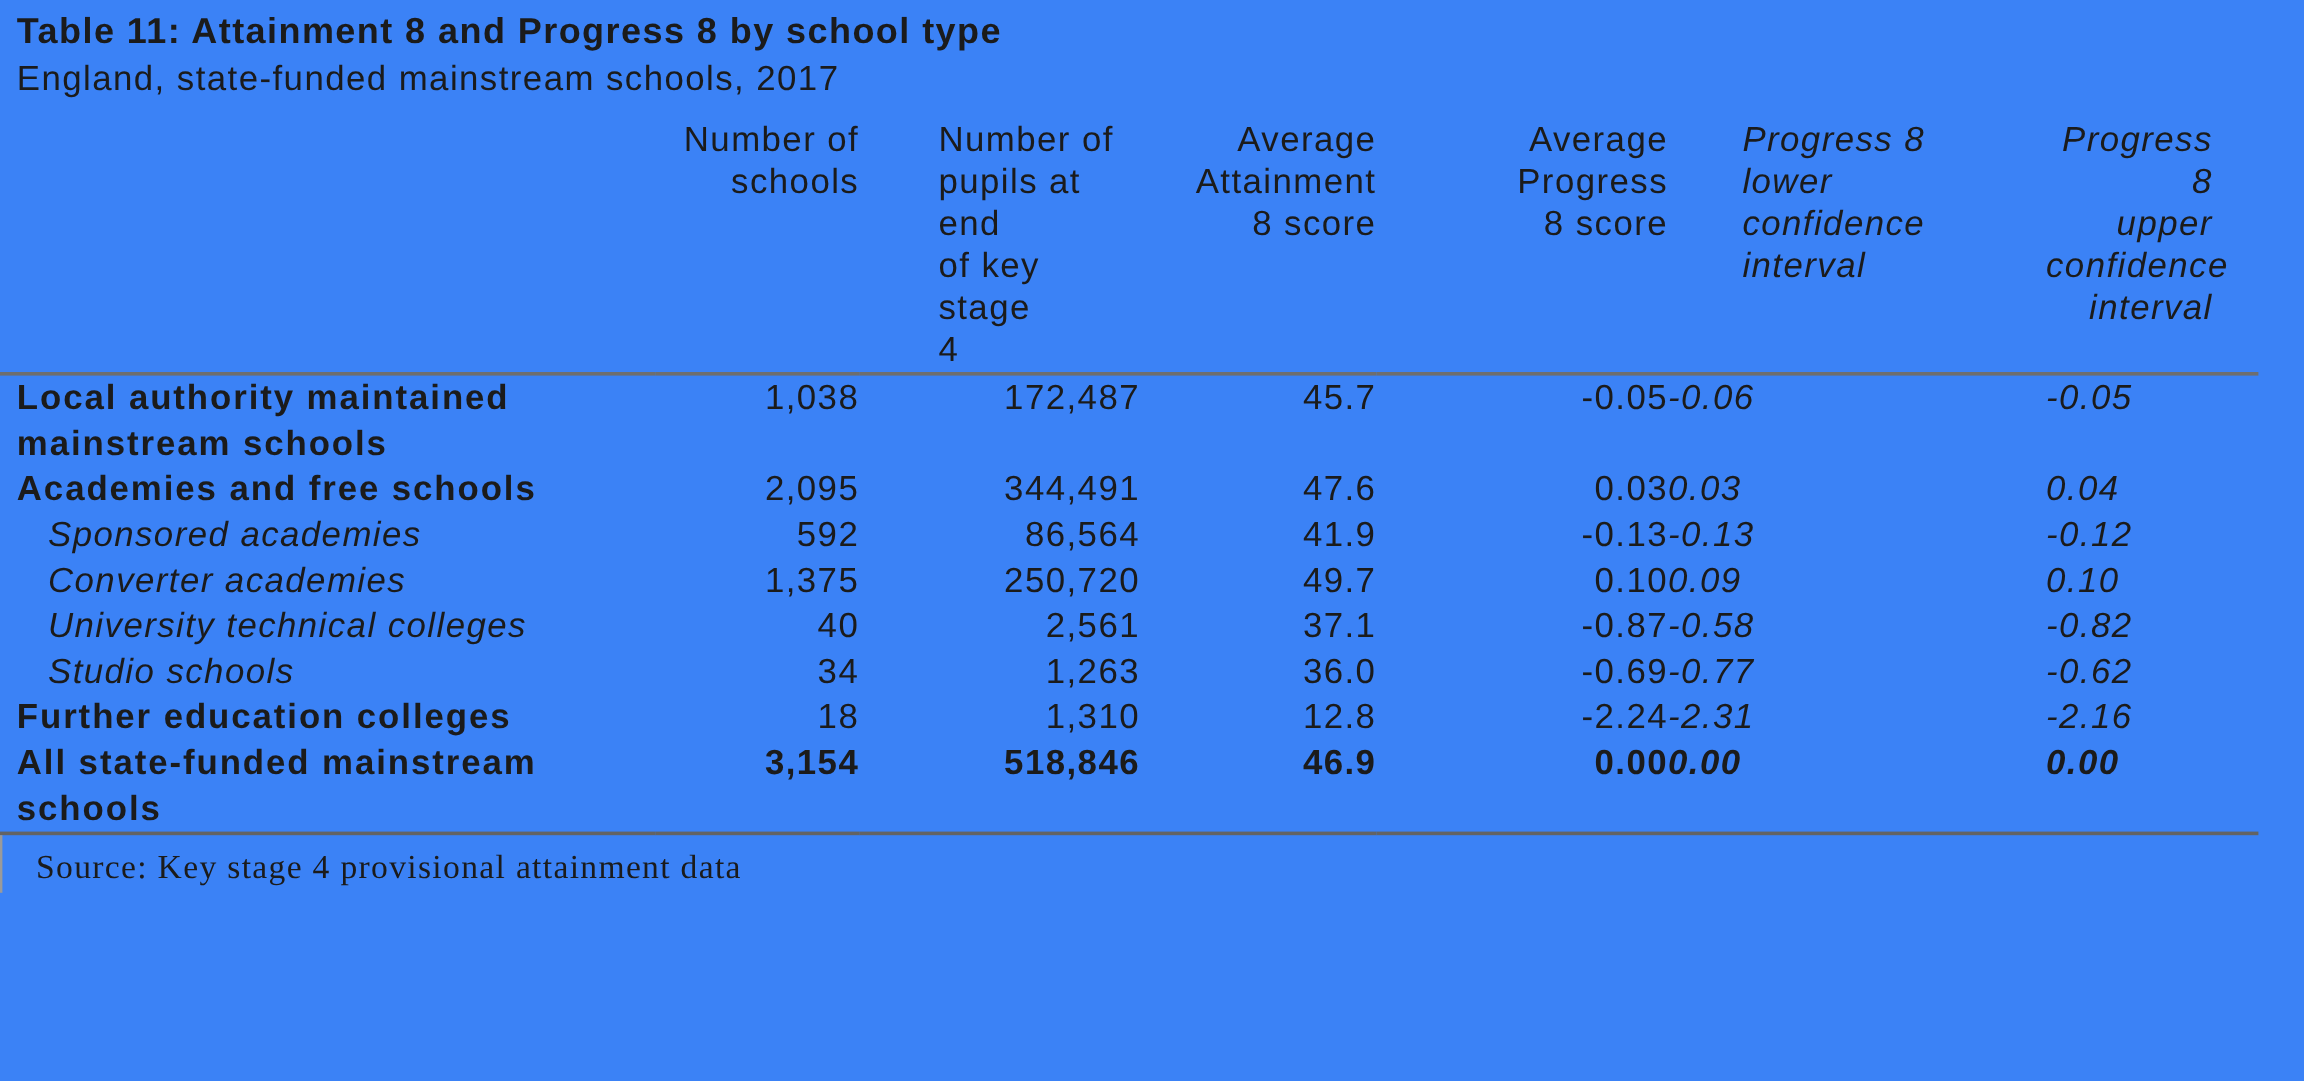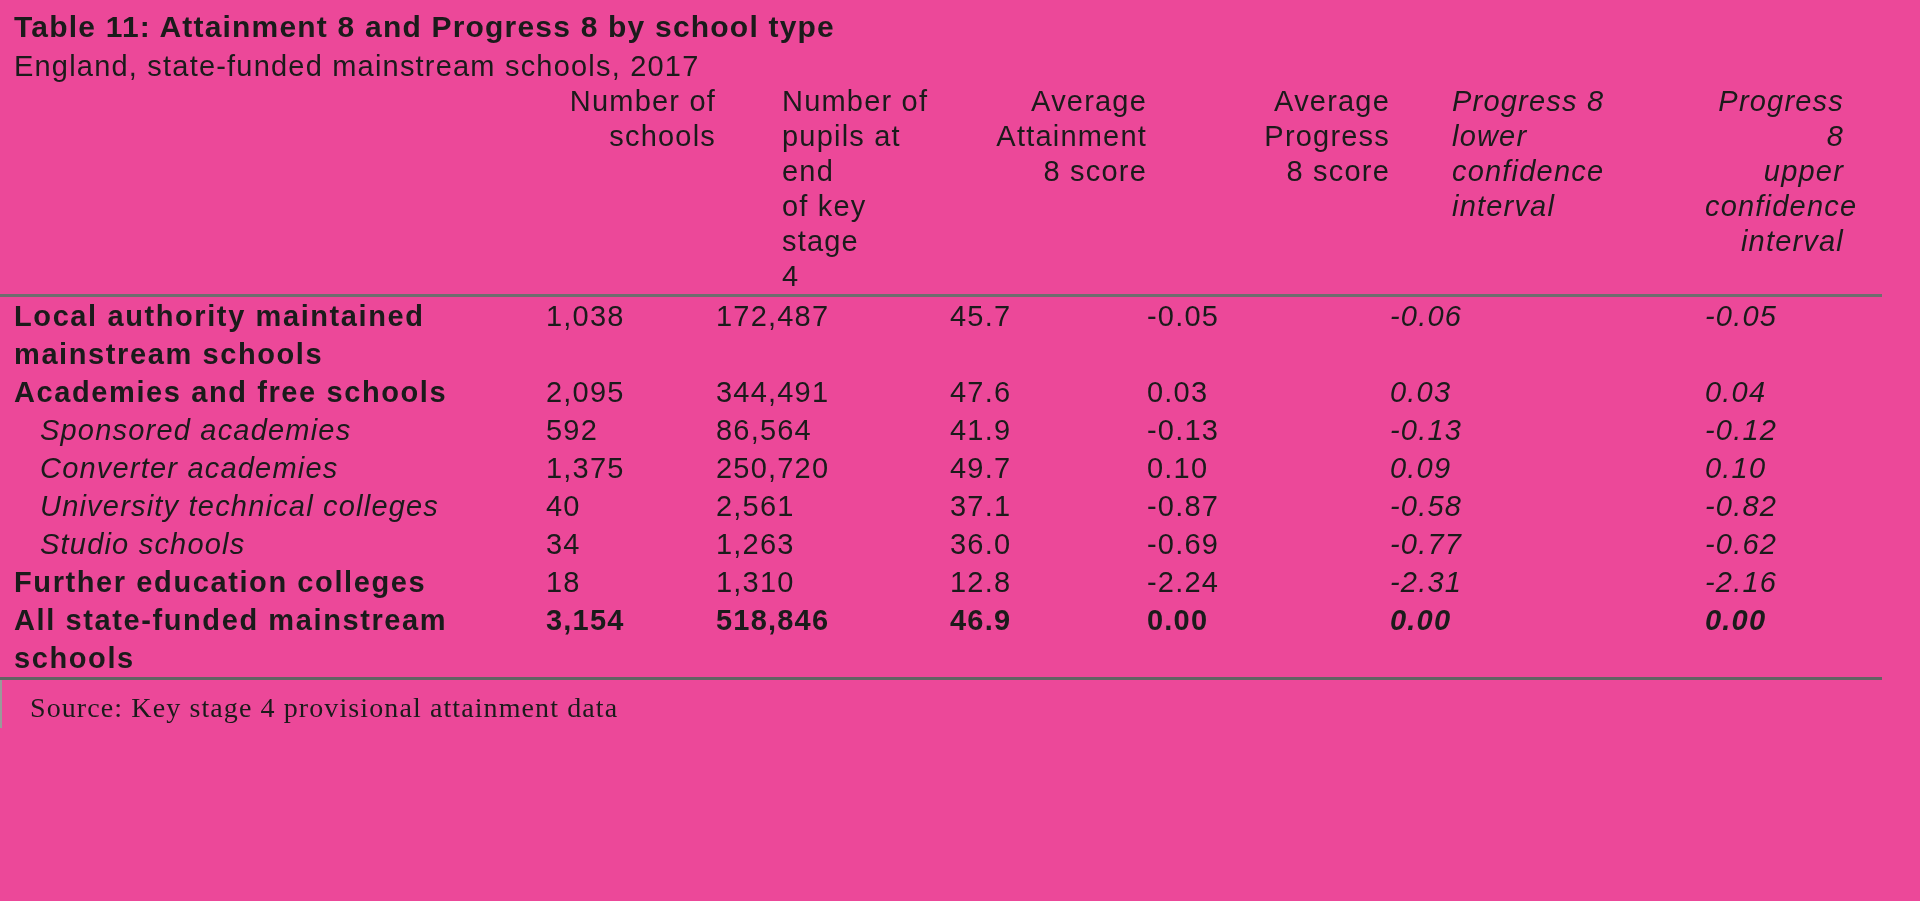--- a/index.html
+++ b/index.html
@@ -6,41 +6,41 @@
     margin: 0;
     padding: 0;
     background: #fbfbfb;
     font-family: "Liberation Sans", "DejaVu Sans", sans-serif;
     color: #1b1b1b;
   }
   .page {
     position: relative;
     width: 1920px;
     height: 901px;
-    background: #ec4899;
+    background: #3b82f6;
     overflow: hidden;
   }
   .doc-title {
     padding: 8px 0 0 14px;
     font-size: 30px;
     font-weight: bold;
     letter-spacing: 1.2px;
     line-height: 38px;
   }
   .doc-subtitle {
     padding: 2px 0 0 14px;
     font-size: 29px;
     letter-spacing: 1.2px;
     line-height: 36px;
   }
   table.stats {
     border-collapse: collapse;
     table-layout: fixed;
     width: 1882px;
-    margin-top: 0;
+    margin-top: 16px;
   }
   table.stats th, table.stats td {
     padding: 0;
     vertical-align: top;
     font-weight: normal;
     font-size: 29px;
     letter-spacing: 1.2px;
   }
   
   col.c1 { width: 546px; }
@@ -64,21 +64,21 @@
   thead th.h5 { text-align: right; }
   thead th.h6 { text-align: left; padding-left: 62px; font-style: italic; }
   thead th.h7 { text-align: right; padding-right: 38px; font-style: italic; }
 
   tbody td {
     line-height: 38px;
     padding-top: 13px;
     padding-bottom: 4px;
     font-size: 30px;
   }
-  tbody td.num { }
+  tbody td.num { text-align: right; }
   tbody td.ci  { text-align: left; font-style: italic; }
   tbody td.ci6 { padding-right: 84px; }
   tbody td.ci7 { padding-right: 19px; }
   tbody tr.style-bold td.label,
   tbody tr.style-total td.label { font-weight: bold; letter-spacing: 1.6px; }
   tbody tr.style-total td { font-weight: bold; }
   tbody tr.style-sub td.label { font-style: italic; padding-left: 40px; }
   tbody td.label { padding-left: 14px; }
   tbody tr.style-total td { border-bottom: 3px solid #636363; }
 

